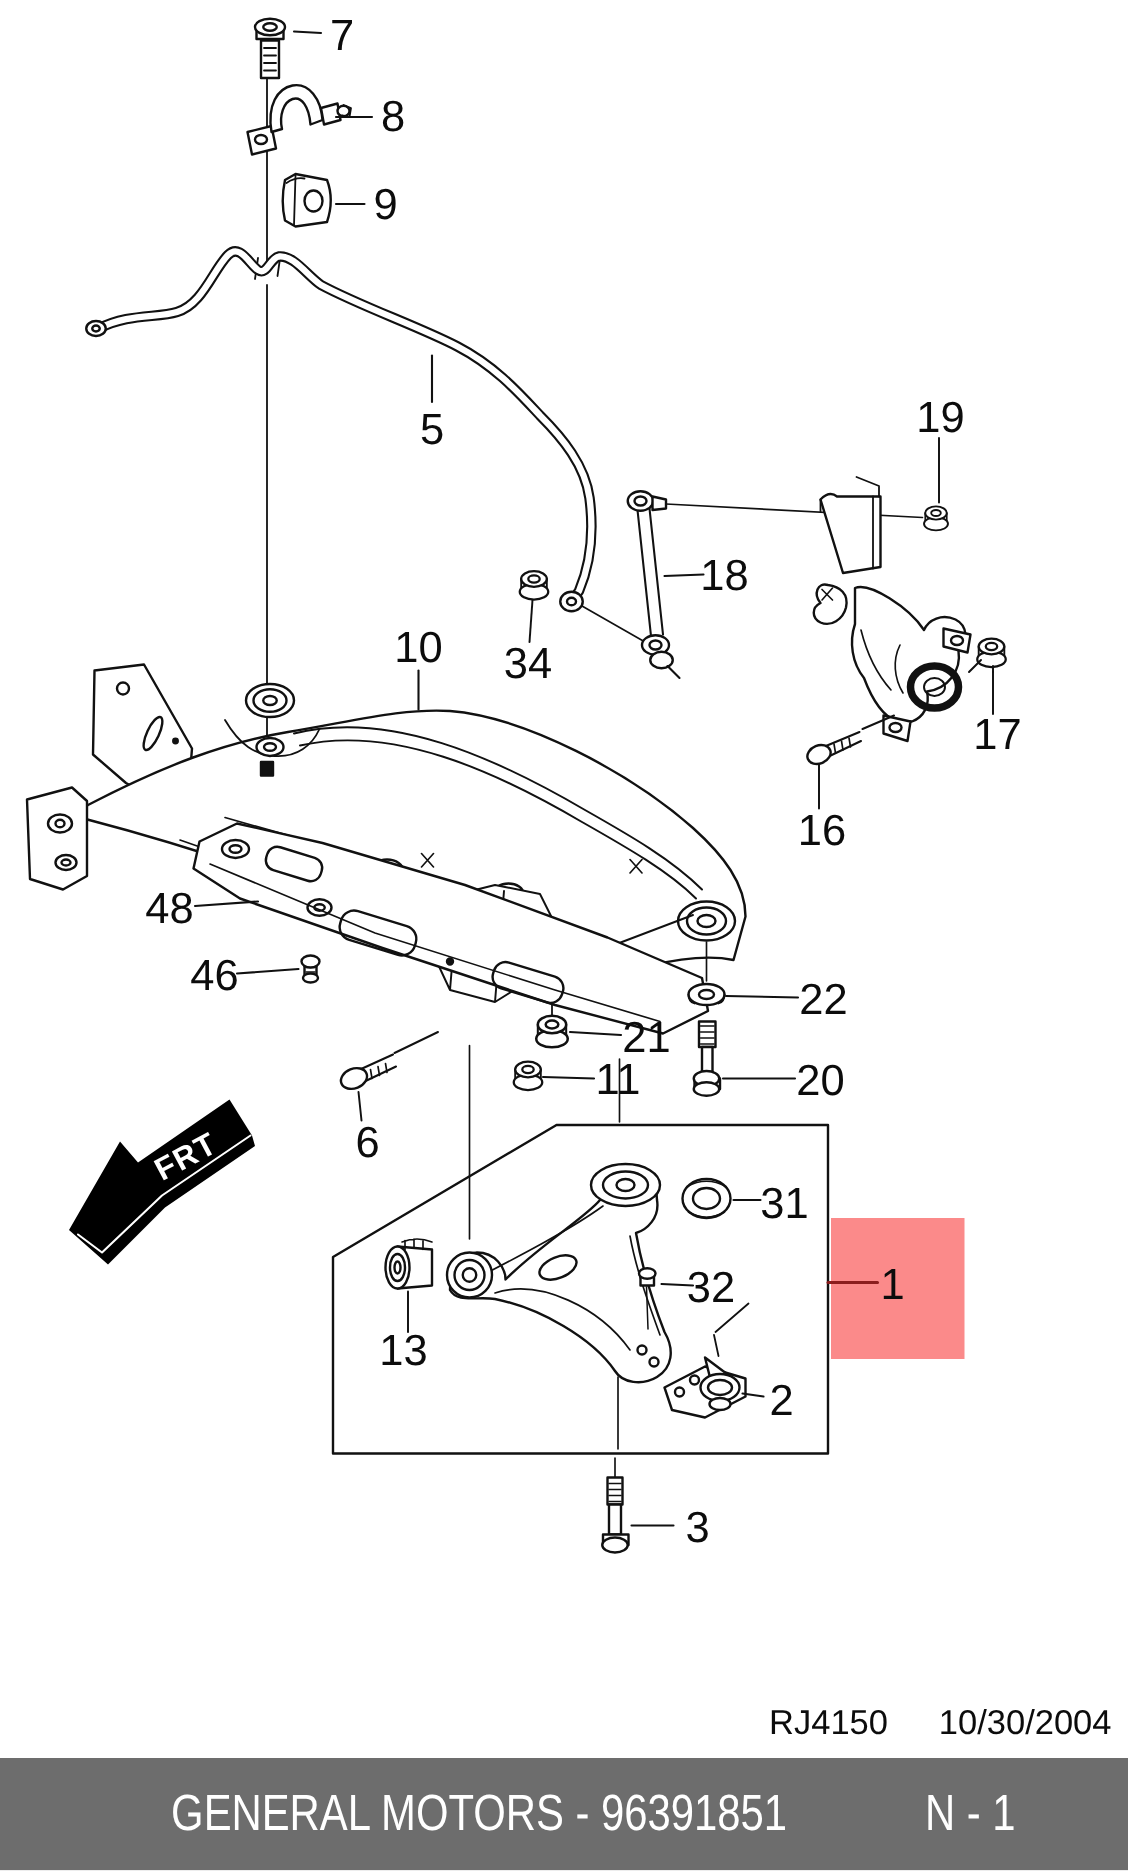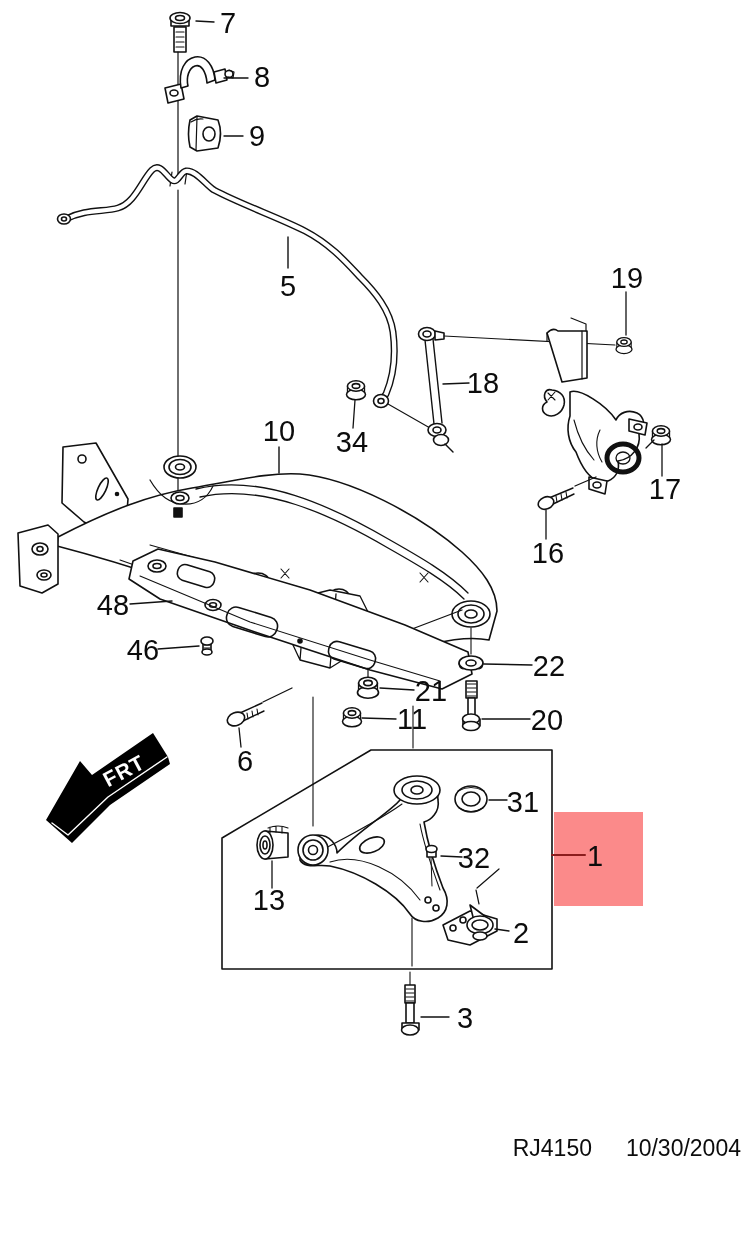--- a/index.html
+++ b/index.html
@@ -309,14 +309,18 @@
     <text class="callout" x="465" y="1028" text-anchor="middle">3</text>
     <text class="callout" x="595" y="866" text-anchor="middle" fill="#8b1d1d">1</text>
   </g>
 
   <g stroke="none">
     <text class="stamp" x="592" y="1156" text-anchor="end">RJ4150</text>
     <text class="stamp" x="741" y="1156" text-anchor="end">10/30/2004</text>
   </g>
 </svg>
 
-
+<div class="footer">
+  <span>GENERAL MOTORS - 96391851</span>
+  <span>N - 1</span>
 </div>
 
+</div>
+
 </body></html>

